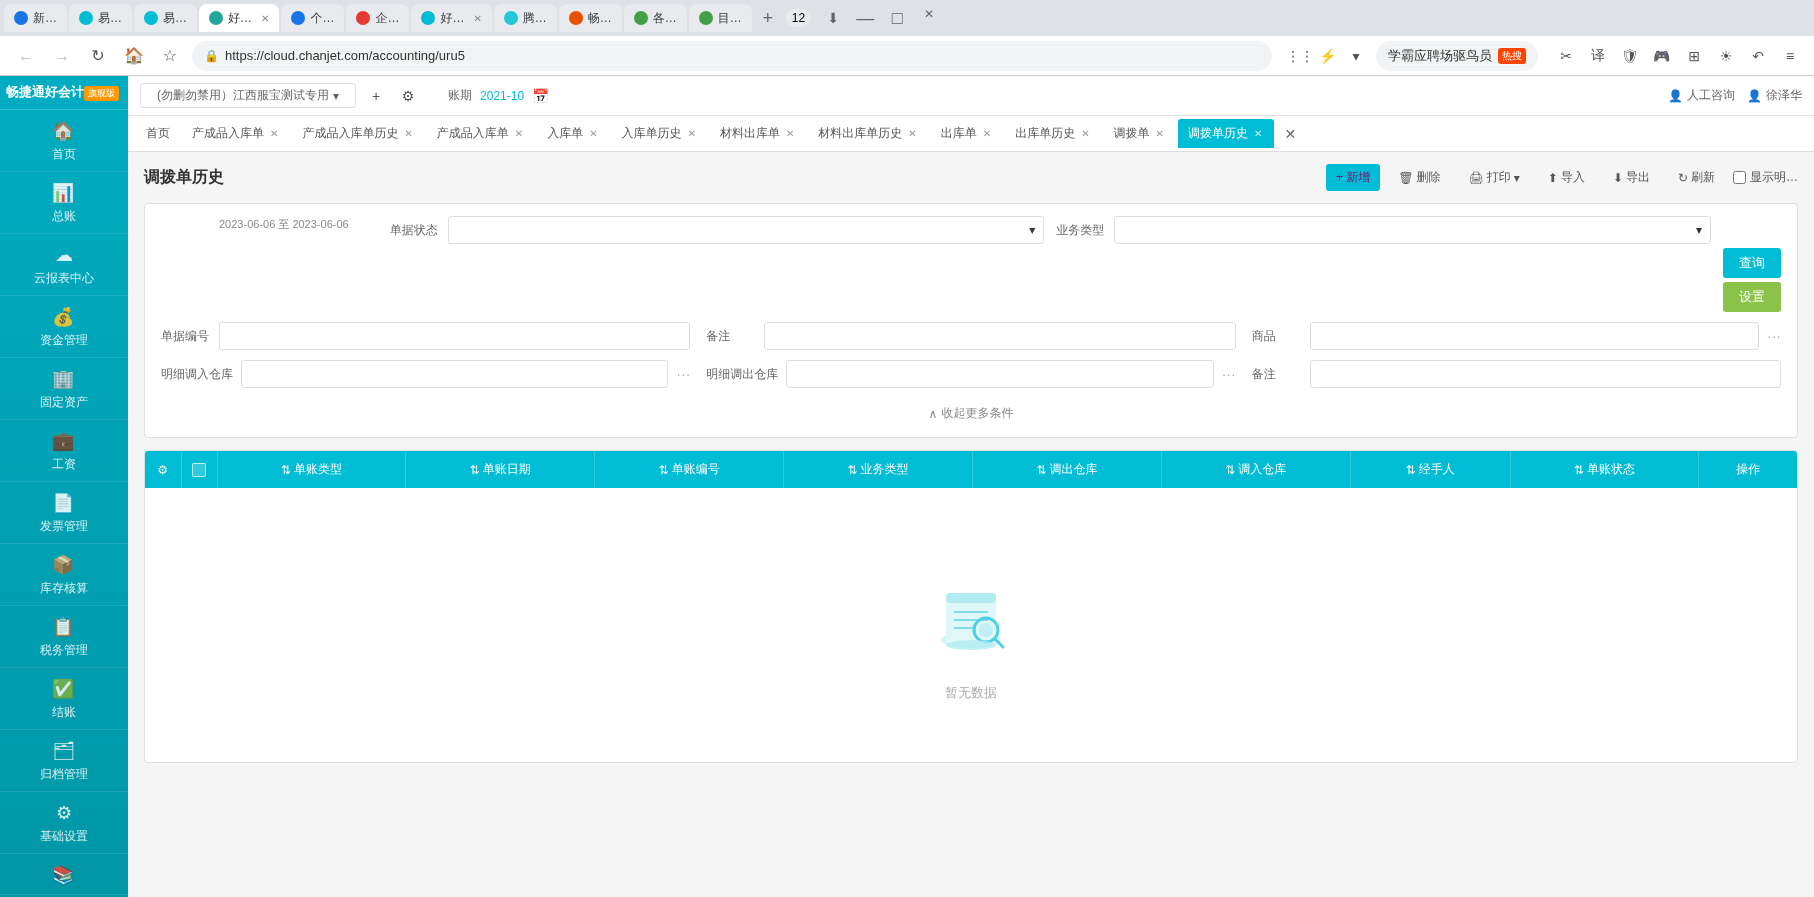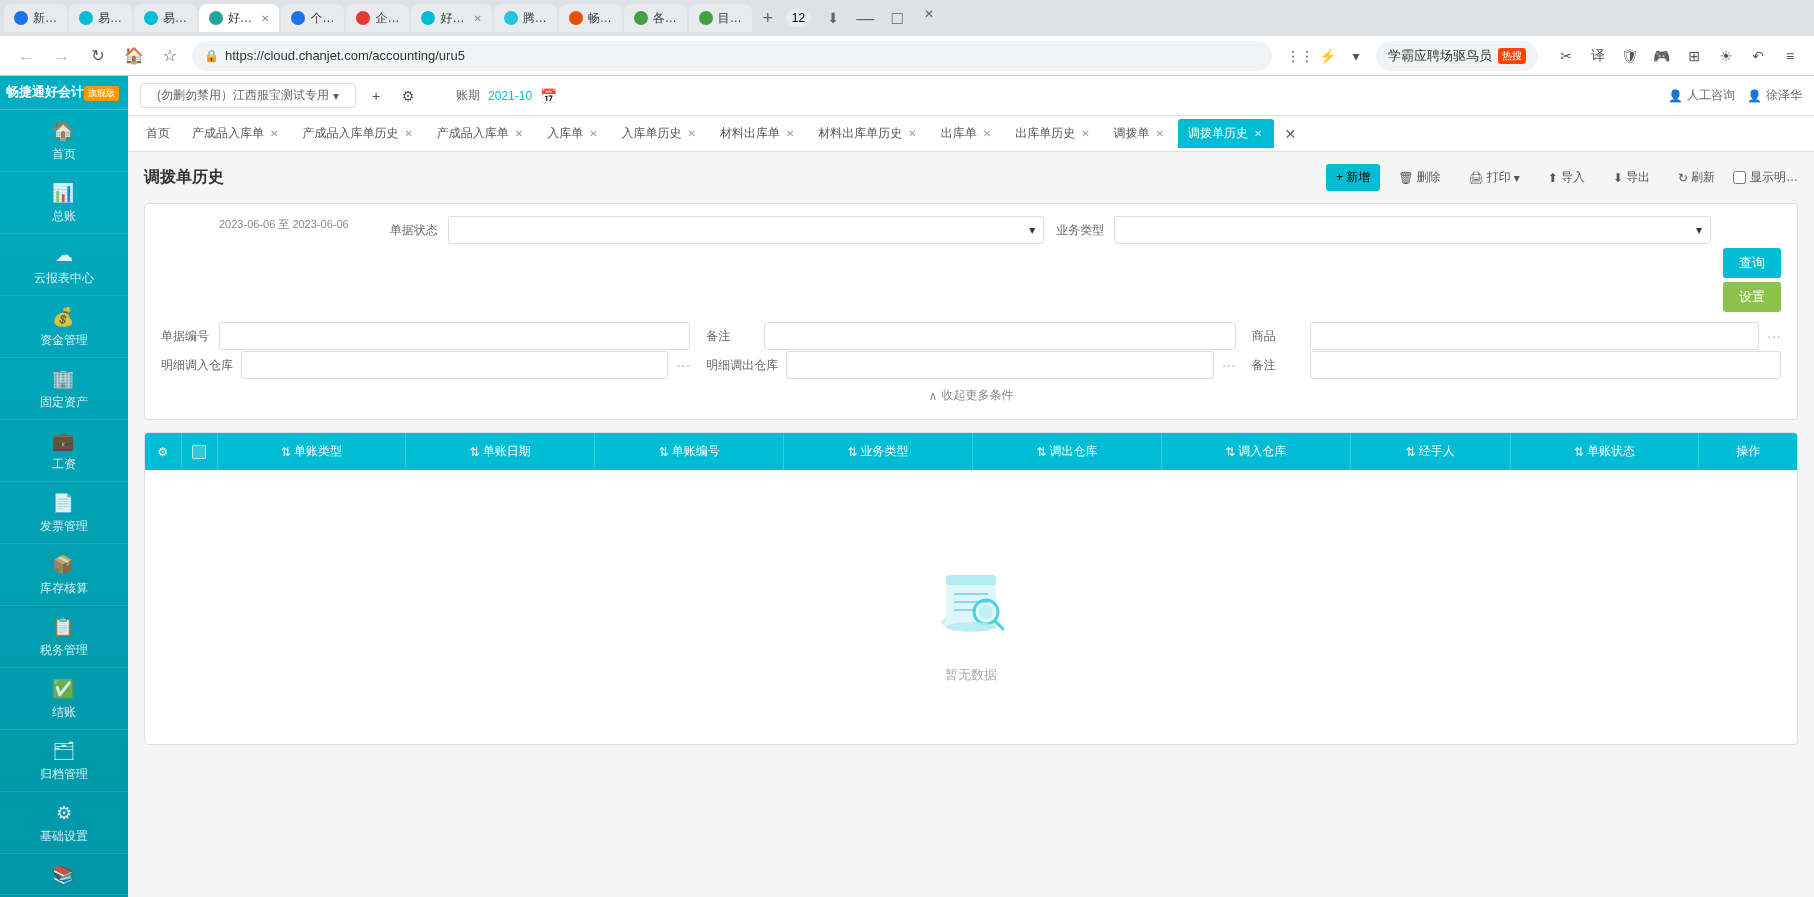--- a/index.html
+++ b/index.html
@@ -224,21 +224,21 @@
       display: flex;
       align-items: center;
       gap: 4px;
       font-size: 12px;
       color: #666;
       cursor: pointer;
       border: 1px solid #ddd;
       border-radius: 3px;
       padding: 3px 16px;
     }
-    .period-label { font-size: 12px; color: #666; margin-left: 28px; }
+    .period-label { font-size: 12px; color: #666; margin-left: 20px; }
     .period-value { color: #00bcd4; font-size: 12px; cursor: pointer; }
     .header-right {
       margin-left: auto;
       display: flex;
       align-items: center;
       gap: 12px;
     }
     .service-btn {
       display: flex;
       align-items: center;
@@ -332,42 +332,42 @@
       align-items: center;
       gap: 3px;
       padding: 5px 10px;
       font-size: 12px;
       cursor: pointer;
       border-radius: 3px;
       border: none;
       background: transparent;
       color: #555;
     }
-    .action-btn.primary { background: #00bcd4; color: #000000; }
+    .action-btn.primary { background: #00bcd4; color: #701a75; }
     .display-toggle {
       display: flex;
       align-items: center;
       gap: 4px;
       font-size: 12px;
       color: #555;
     }
 
     
     .filter-area {
       background: #fff;
       border: 1px solid #e0e0e0;
       border-radius: 4px;
       padding: 12px 16px;
       margin-bottom: 12px;
     }
     .filter-row {
       display: flex;
       align-items: center;
       gap: 16px;
-      margin-bottom: 1px;
+      margin-bottom: 10px;
     }
     .filter-row:last-child { margin-bottom: 0; }
     .filter-group {
       display: flex;
       align-items: center;
       gap: 8px;
       flex: 1;
     }
     .filter-label {
       font-size: 12px;

